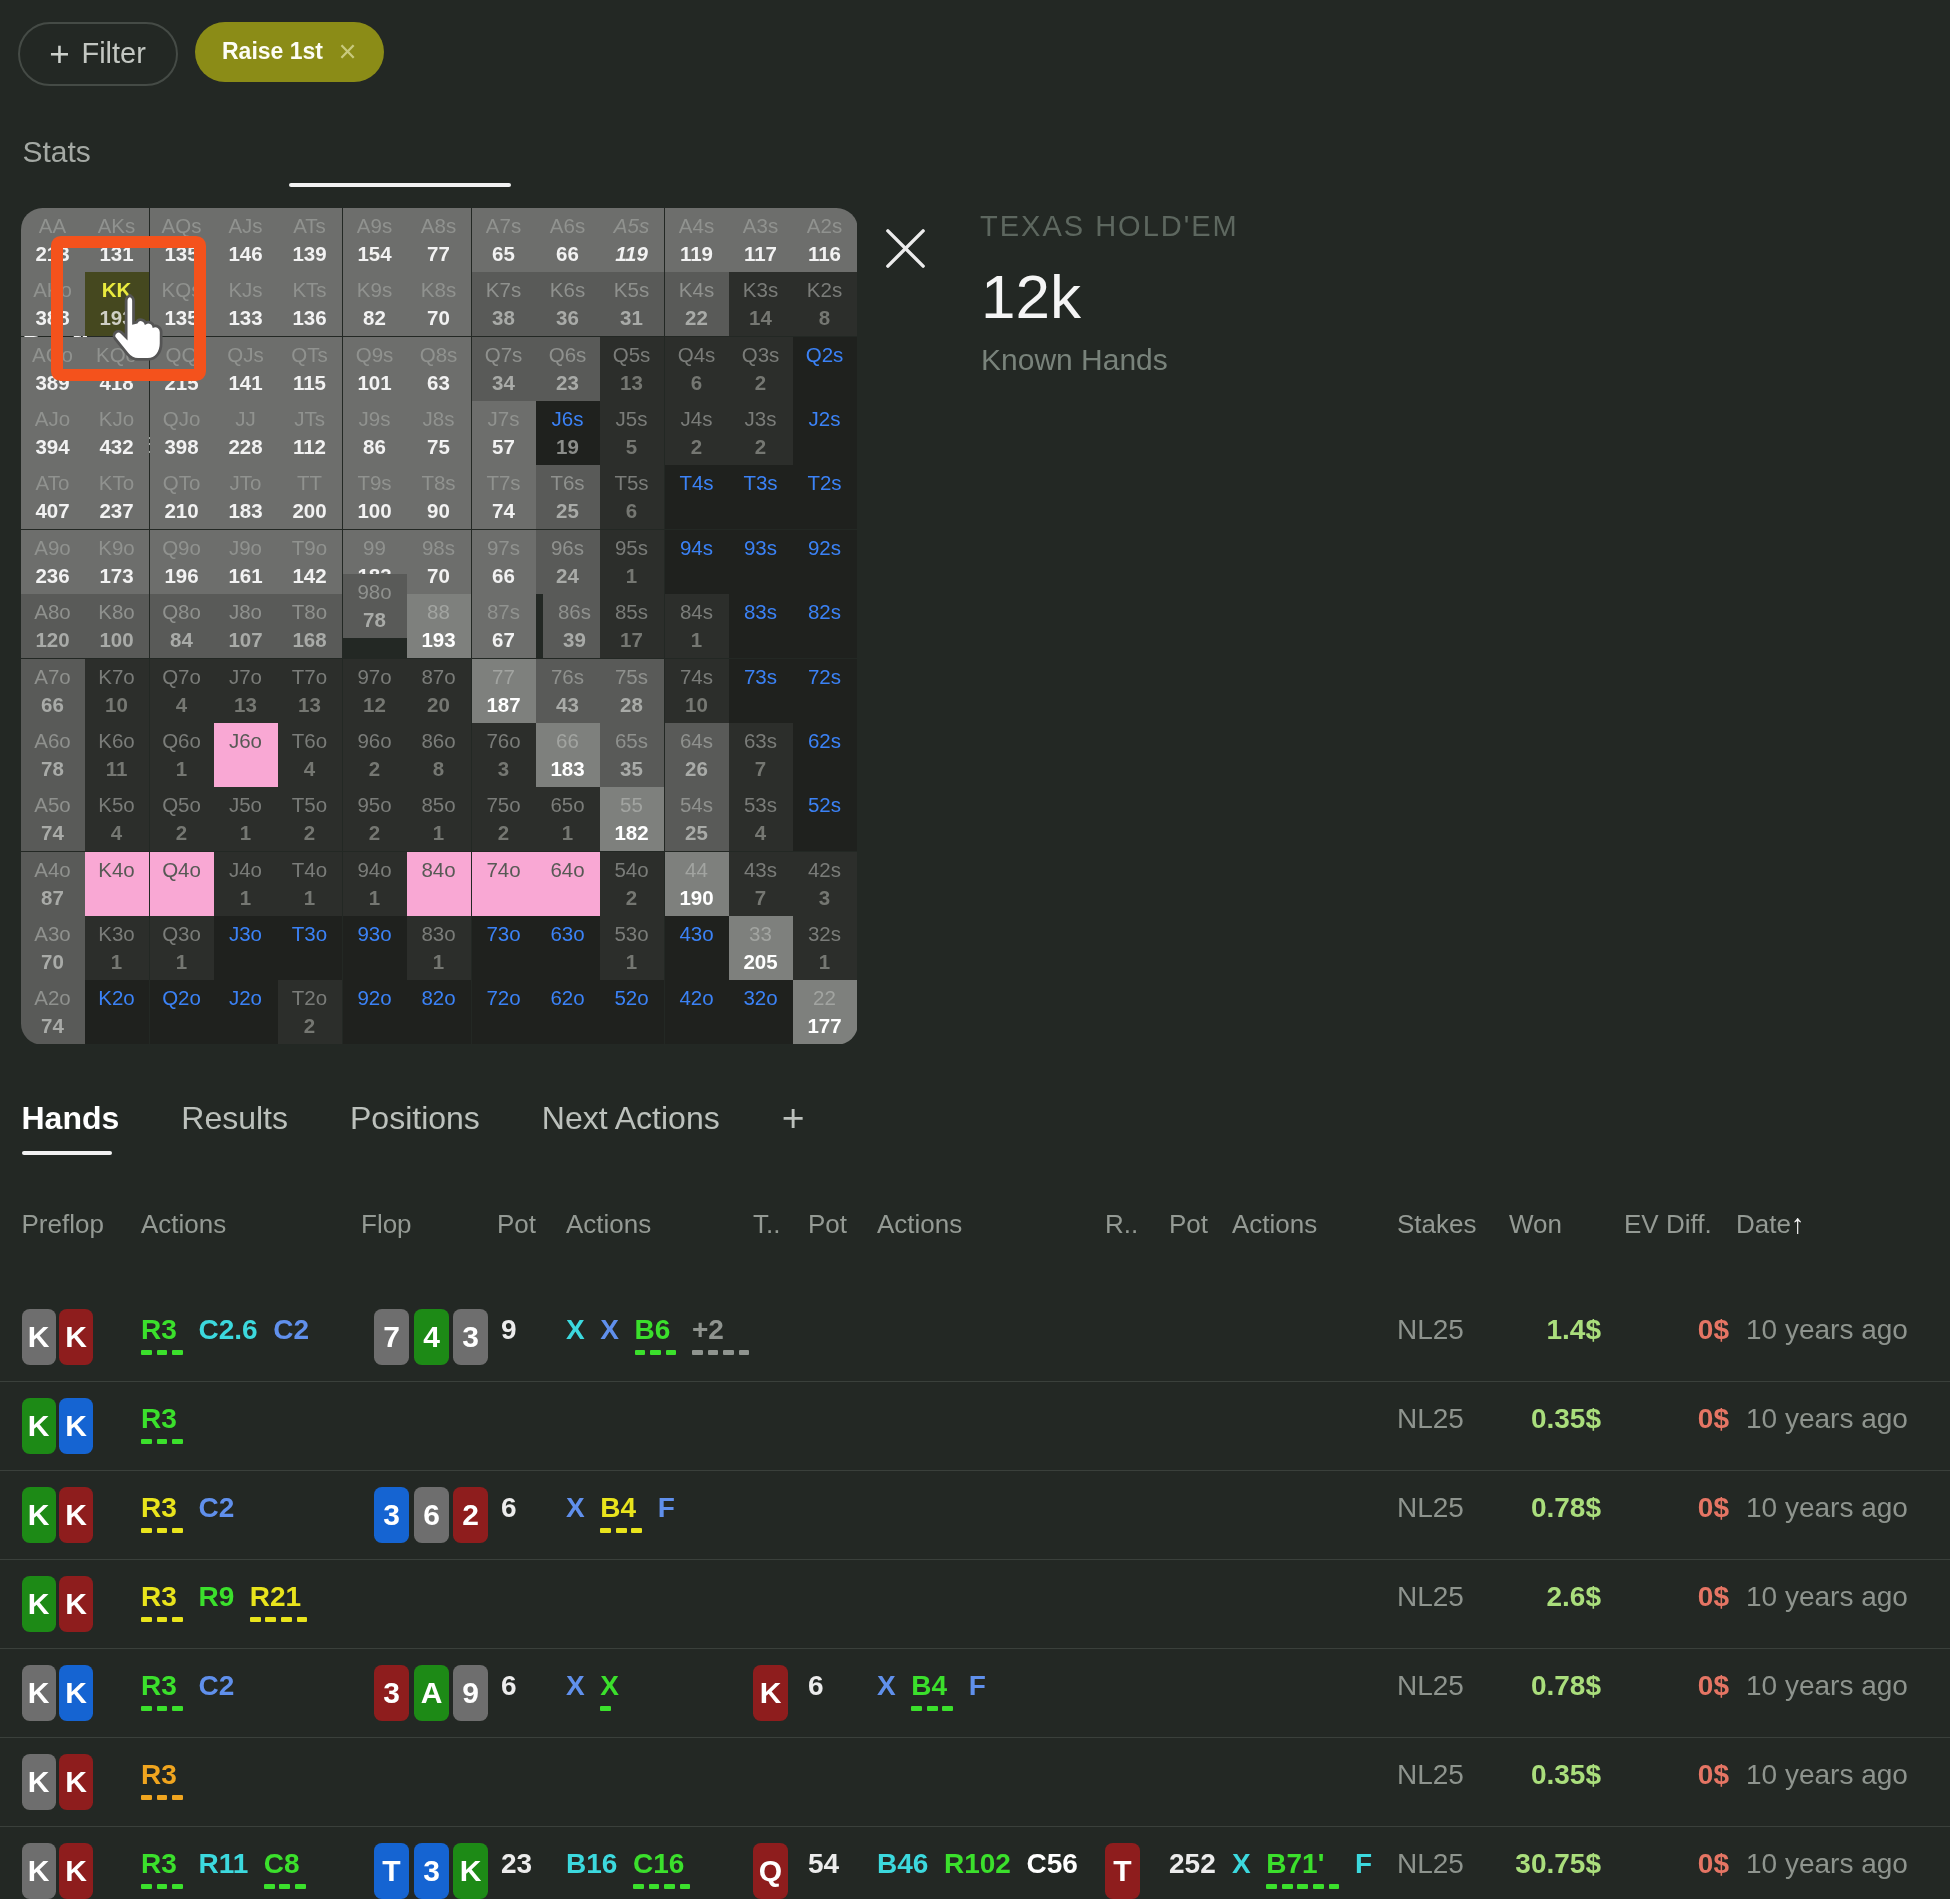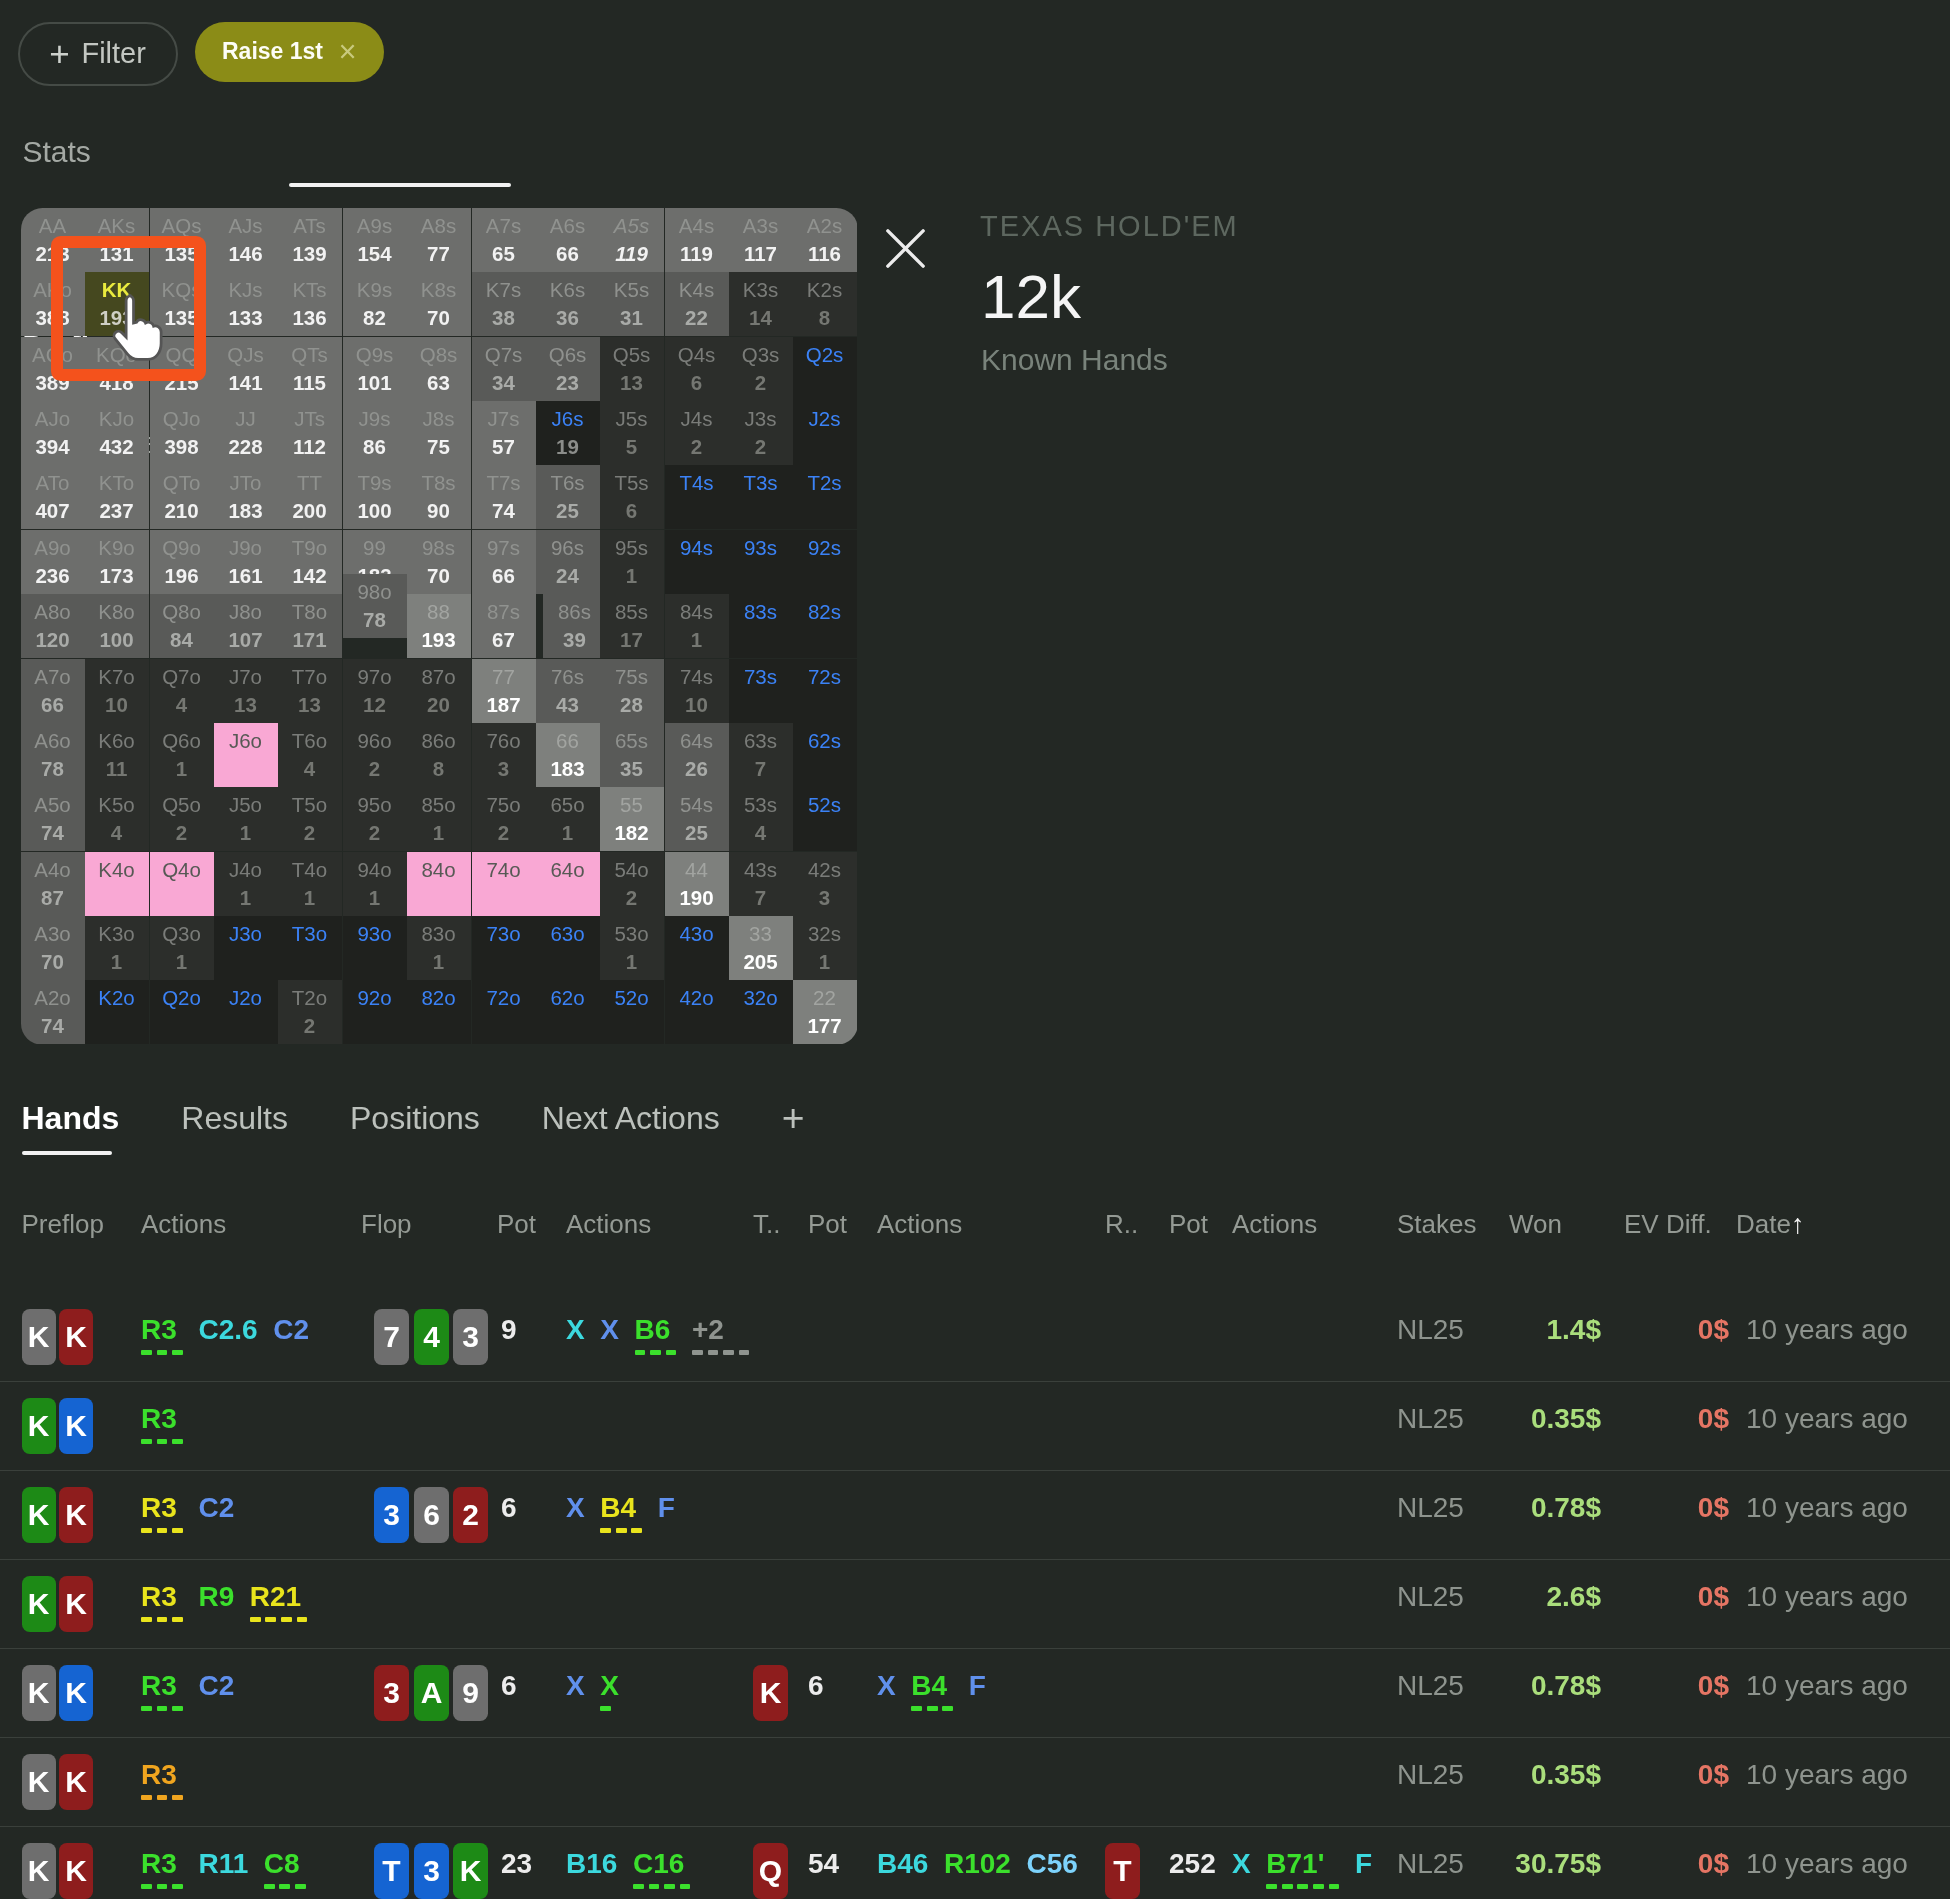--- a/index.html
+++ b/index.html
@@ -430,21 +430,21 @@
       <div class="cell t3" style="left: 129px; top: 386px;">
         <span class="l">Q8o</span>
         <span class="n">84</span>
       </div>
       <div class="cell t3" style="left: 193px; top: 386px;">
         <span class="l">J8o</span>
         <span class="n">107</span>
       </div>
       <div class="cell t3" style="left: 257px; top: 386px;">
         <span class="l">T8o</span>
-        <span class="n">171</span>
+        <span class="n">168</span>
       </div>
       <div class="cell t3" style="left: 322px; top: 366px;">
         <span class="l">98o</span>
         <span class="n">78</span>
       </div>
       <div class="cell t5" style="left: 386px; top: 386px;">
         <span class="l">88</span>
         <span class="n">193</span>
       </div>
       <div class="cell t4" style="left: 451px; top: 386px;">
@@ -1088,21 +1088,21 @@
       <div class="card bcard sh" style="left: 753px;">Q</div>
       <span class="pot" style="left: 808px;">54</span>
       <div class="agroup" style="left: 877px;">
         <div class="act">
           <span class="t" style="color: rgb(60, 217, 222);">B46</span>
         </div>
         <div class="act">
           <span class="t" style="color: rgb(59, 224, 44);">R102</span>
         </div>
         <div class="act">
-          <span class="t" style="color: #7dd3fc;">C56</span>
+          <span class="t" style="color: #ffffff;">C56</span>
         </div>
       </div>
       <div class="card bcard sh" style="left: 1105px;">T</div>
       <span class="pot" style="left: 1169px;">252</span>
       <div class="agroup" style="left: 1232px;">
         <div class="act">
           <span class="t" style="color: rgb(60, 217, 222);">X</span>
         </div>
         <div class="act">
           <span class="t" style="color: rgb(59, 224, 44);">B71'</span>

